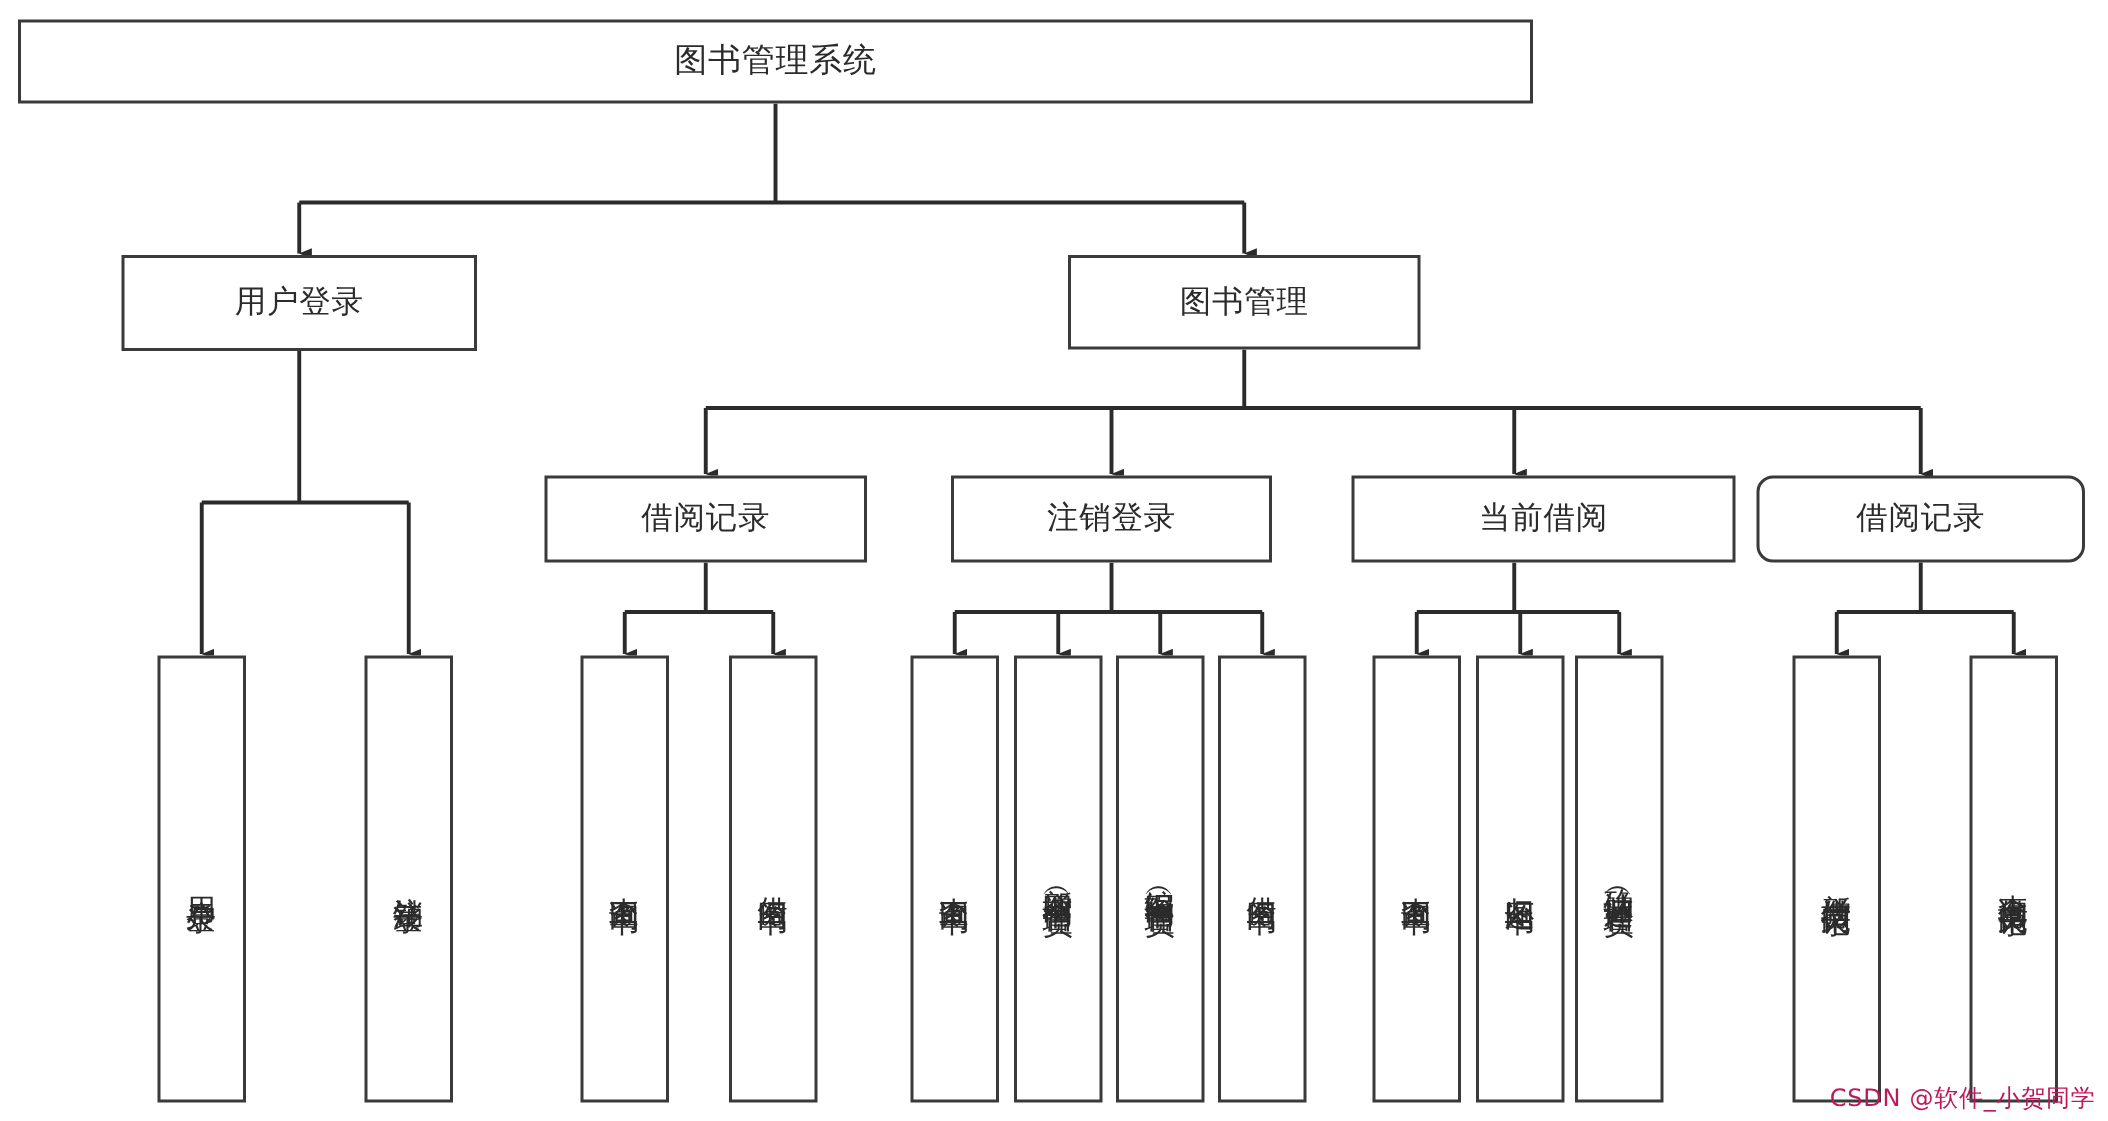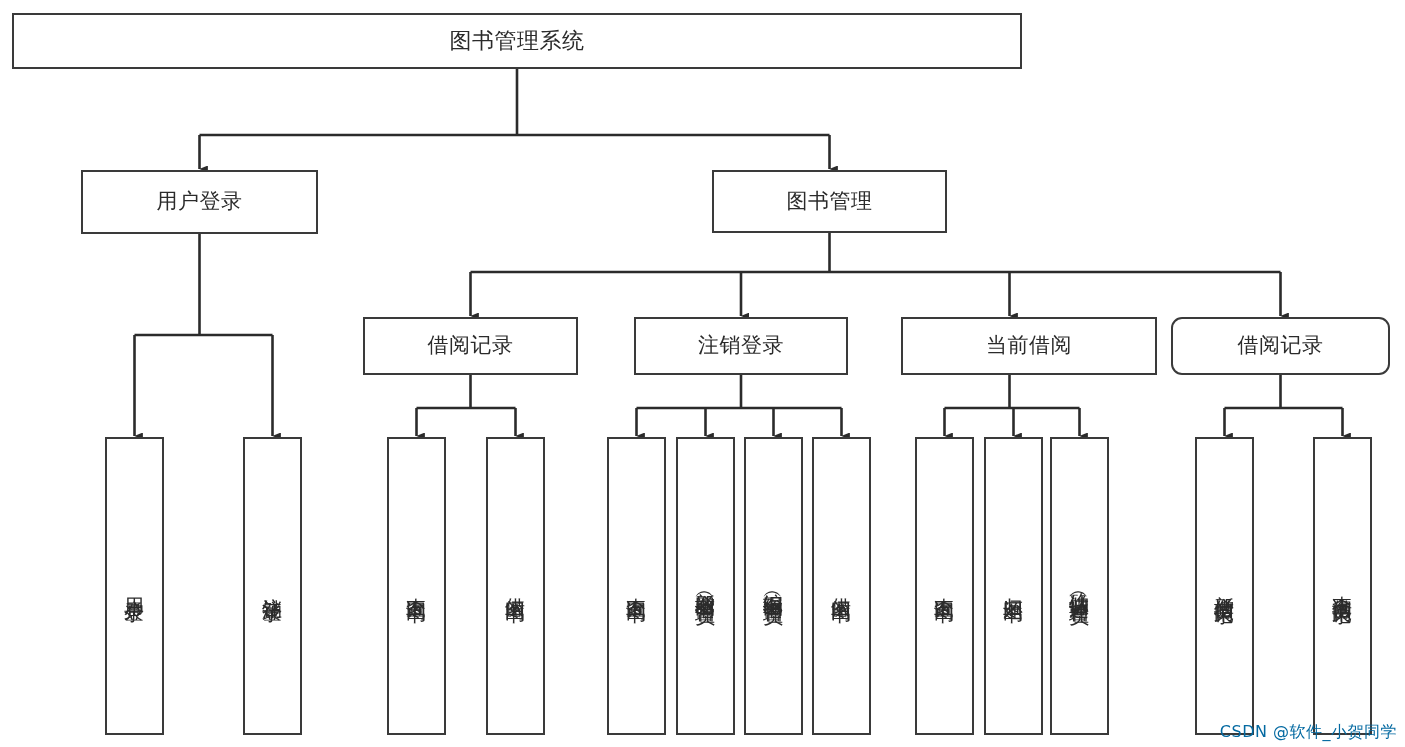--- a/index.html
+++ b/index.html
@@ -51,21 +51,21 @@
     font-size: 20px;
     letter-spacing: 2px;
     line-height: 1.0;
     white-space: nowrap;
   }
   .node-box.root .node-label { font-size: 22px; }
   .watermark {
     position: absolute;
     right: 8px;
     bottom: 4px;
-    color: #0369a1;
+    color: #be185d;
     font-size: 16px;
     letter-spacing: 0.5px;
     white-space: nowrap;
     pointer-events: none;
   }
 </style>
 </head>
 <body>
 
 <div id="diagram-root">

